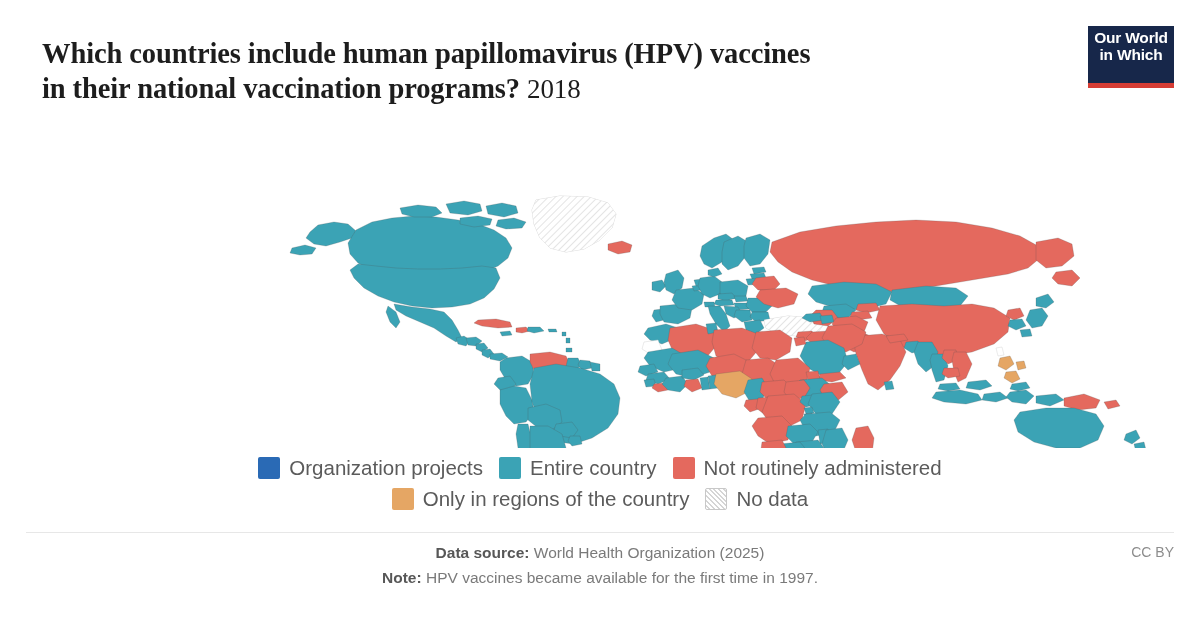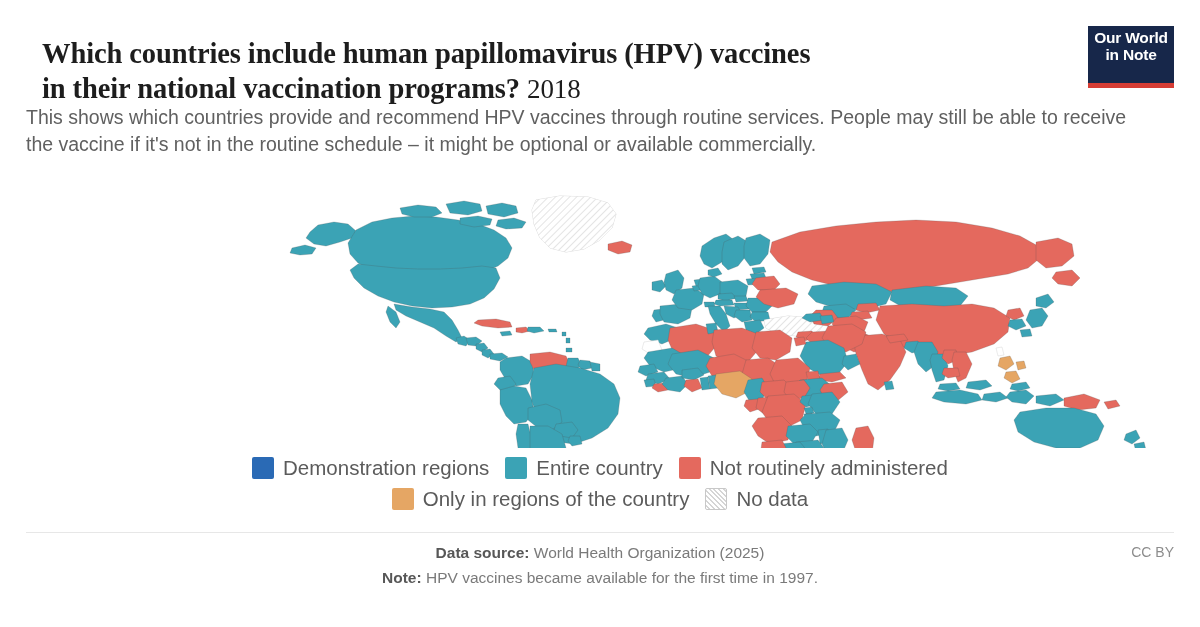--- a/index.html
+++ b/index.html
@@ -152,25 +152,24 @@
 </head>
 <body>
 
 <div id="root">
 
   <div class="header">
     <h1 class="title"><span>Which countries include human papillomavirus (HPV) vaccines
 in their national vaccination programs?</span> <span class="year">2018</span></h1>
     <div class="logo">
       <span class="logo-l1">Our World</span>
-      <span class="logo-l2">in Note</span>
+      <span class="logo-l2">in Which</span>
     </div>
   </div>
 
-  <div class="subtitle">This shows which countries provide and recommend HPV vaccines through routine services. People may still be able to receive the vaccine if it's not in the routine schedule – it might be optional or available commercially.</div>
 
   <div class="map-wrap">
     <svg viewBox="0 0 1200 262" preserveAspectRatio="xMidYMid meet">
       <g class="land">
 
         <path fill="#3ba3b5" d="M310,46 L318,39 L334,36 L348,38 L356,45 L352,52 L340,56 L326,60 L314,58 L306,52 Z"></path>
         <path fill="#3ba3b5" d="M292,62 L305,59 L316,62 L312,68 L300,69 L290,67 Z"></path>
 
         <path fill="#3ba3b5" d="M356,44 L372,36 L392,32 L414,30 L436,31 L458,34 L478,38 L494,44 L506,52 L512,62 L508,72 L498,80 L484,86 L466,90 L446,92 L424,93 L404,92 L386,89 L370,84 L358,77 L350,68 L348,57 Z"></path>
 
@@ -366,21 +365,21 @@
           <line x1="0" y1="0" x2="0" y2="5" stroke="#cfcfcf" stroke-width="1.1"></line>
         </pattern>
       </defs>
     </svg>
   </div>
 
   <div class="legend">
     <div class="legend-row">
       <div class="legend-item">
         <span class="swatch" style="background:#2a6ab5"></span>
-        <span class="legend-label">Demonstration regions</span>
+        <span class="legend-label">Organization projects</span>
       </div>
       <div class="legend-item">
         <span class="swatch" style="background:#3ba3b5"></span>
         <span class="legend-label">Entire country</span>
       </div>
       <div class="legend-item">
         <span class="swatch" style="background:#e4695e"></span>
         <span class="legend-label">Not routinely administered</span>
       </div>
     </div>

